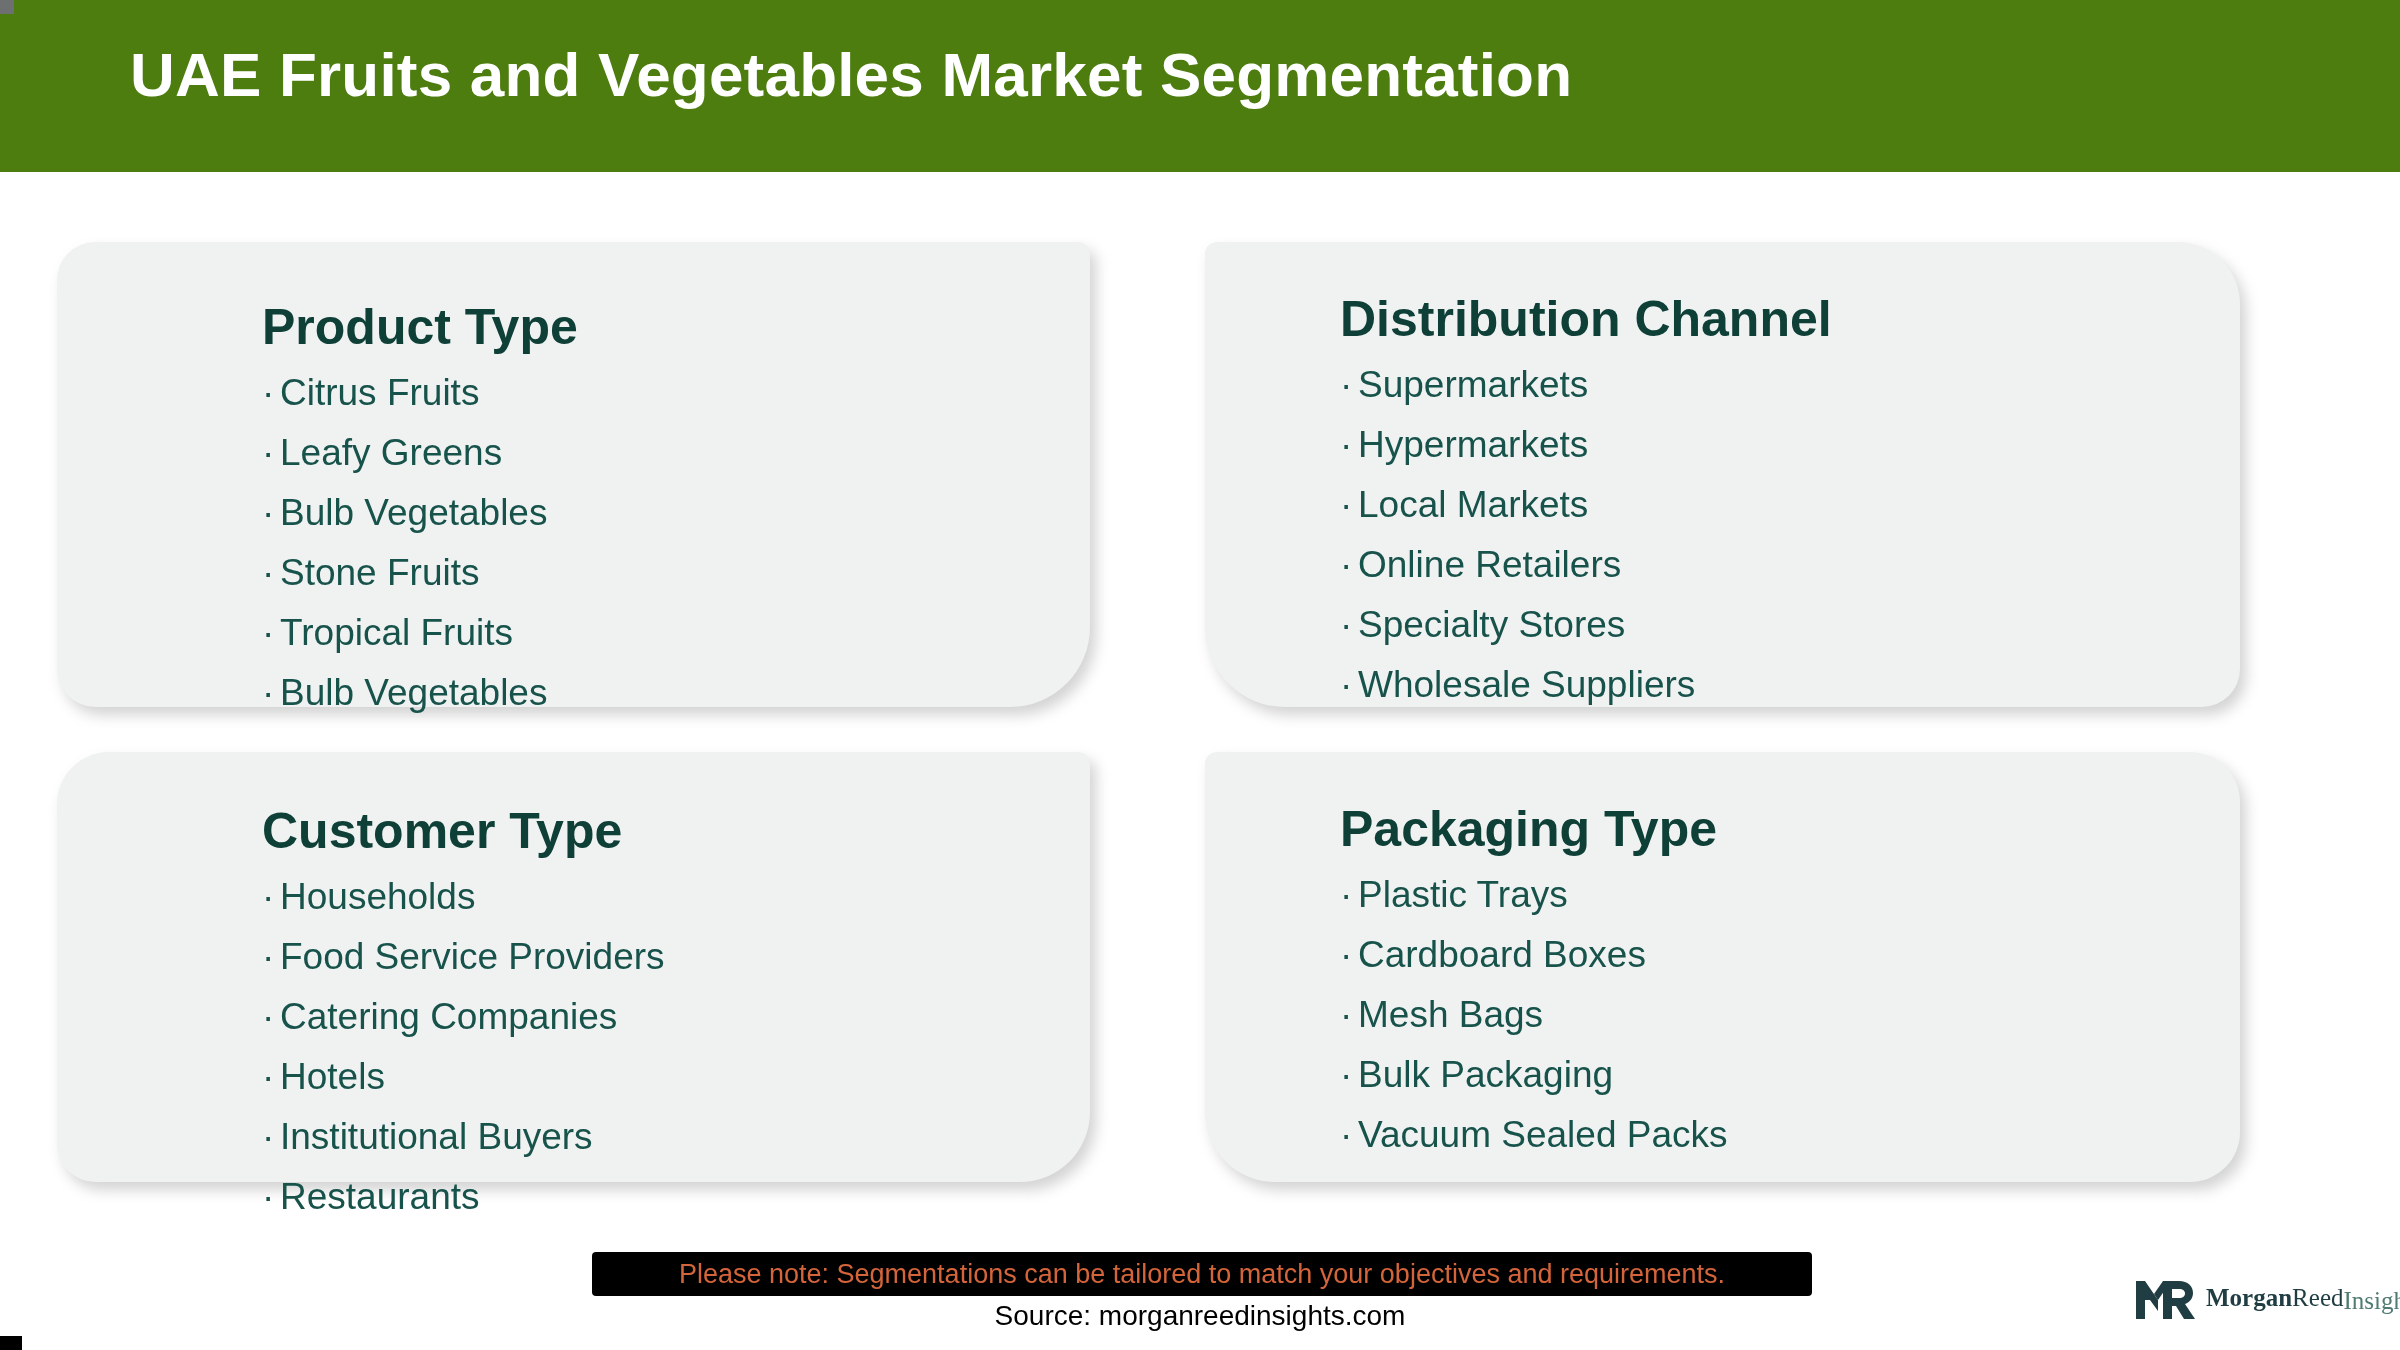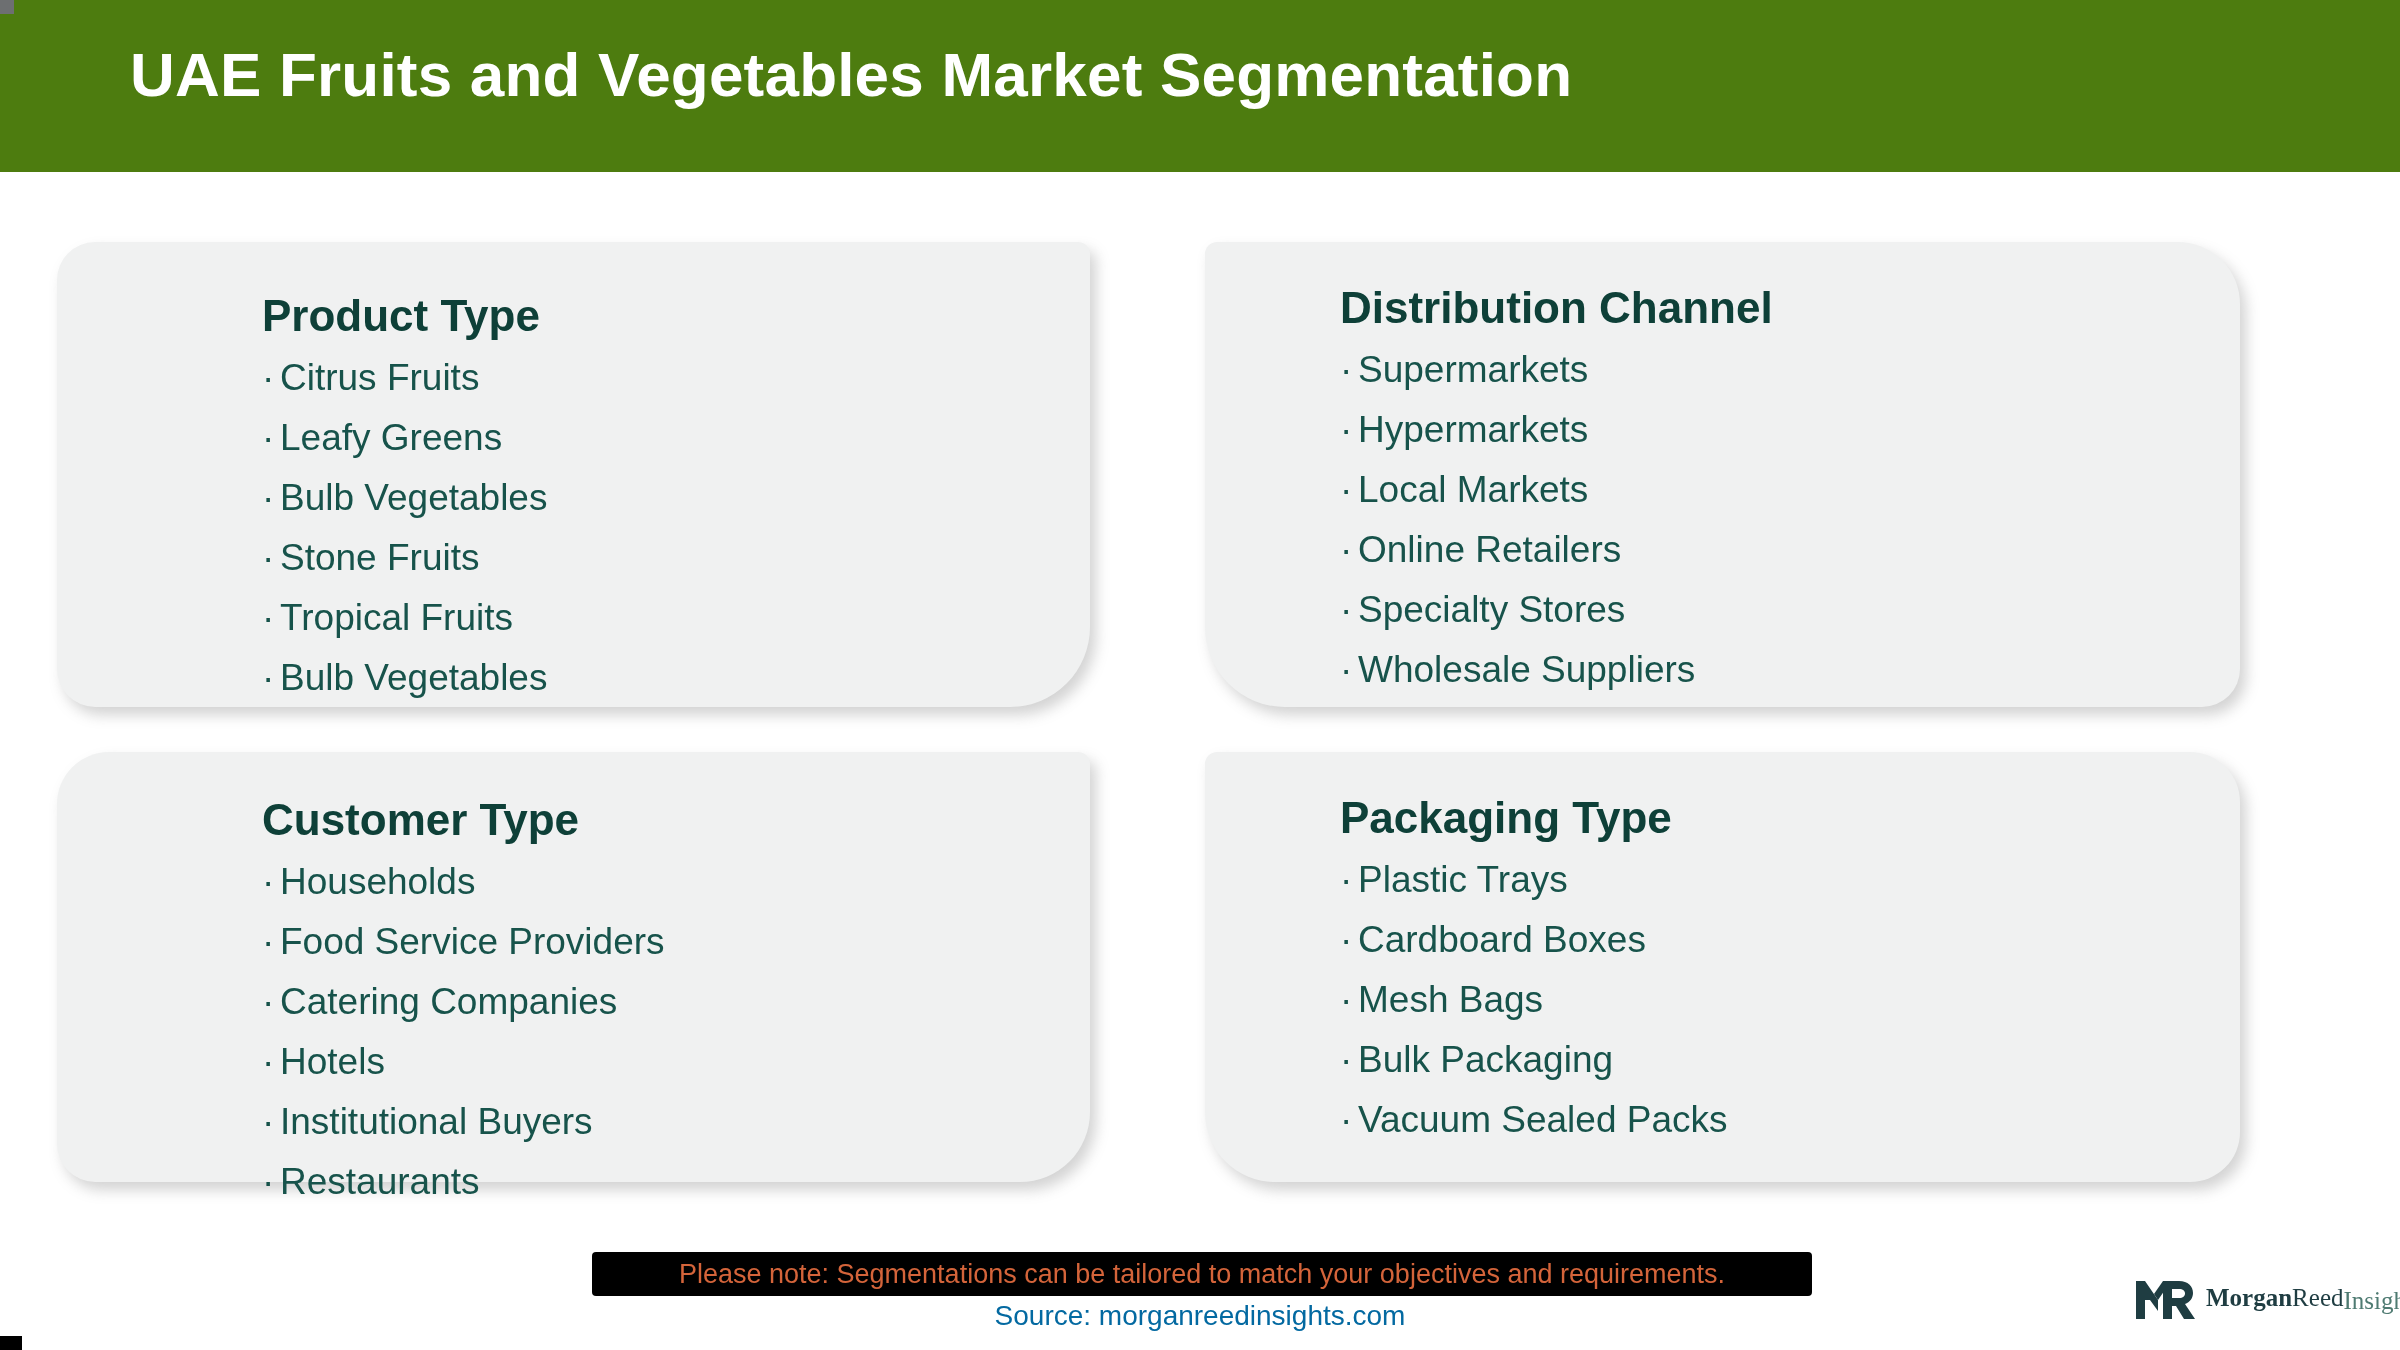--- a/index.html
+++ b/index.html
@@ -81,25 +81,25 @@
     width: 100%;
     height: 100%;
     box-sizing: border-box;
   }
   .card.c1 .card-inner { padding: 48px 0 0 205px; }
   .card.c2 .card-inner { padding: 40px 0 0 135px; }
   .card.c3 .card-inner { padding: 42px 0 0 205px; }
   .card.c4 .card-inner { padding: 40px 0 0 135px; }
 
   .card-title {
-    font-size: 44px;
+    font-size: 50px;
     font-weight: bold;
     color: #0e4038;
     line-height: 1.18;
-    margin: 0 0 6px 0;
+    margin: 8px 0 6px 0;
     white-space: nowrap;
   }
   .card-list {
     list-style: none;
     margin: 0;
     padding: 0;
   }
   .card-list li {
     font-size: 37px;
     color: #17534b;
@@ -130,21 +130,21 @@
     color: #d4643a;
     white-space: nowrap;
   }
   .source-text {
     position: absolute;
     left: 0;
     top: 1300px;
     width: 2400px;
     text-align: center;
     font-size: 28px;
-    color: #0369a1;
+    color: #000000;
   }
 
   
   .logo {
     position: absolute;
     left: 2133px;
     top: 1268px;
     width: 230px;
     height: 62px;
     display: flex;

